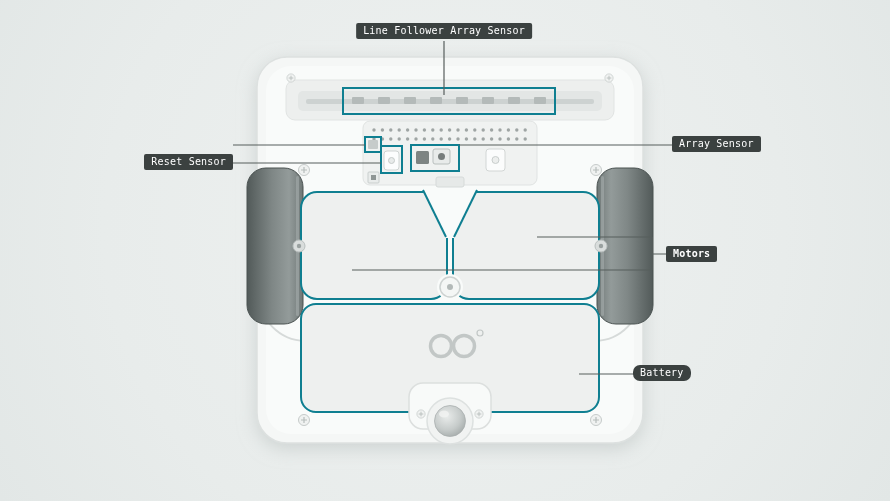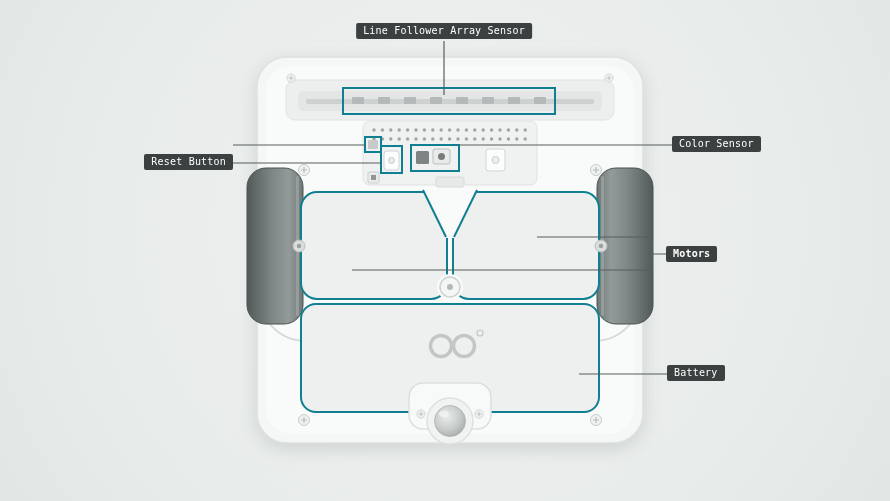--- a/index.html
+++ b/index.html
@@ -218,20 +218,20 @@
       <path d="M233 163 H381"></path>
       <path d="M459 145 H672"></path>
       <path d="M537 237 H652 M352 270 H652 M652 237 V270 M652 254 H666"></path>
       <path d="M579 374 H667"></path>
     </g>
   </svg>
 
   <div class="callout centered" style="left:444px; top:23px;">Line Follower Array Sensor</div>
 
 
-  <div class="callout" style="right:657px; top:154px;">Reset Button</div>
-
-  <div class="callout" style="left:672px; top:136px;">Color Sensor</div>
+  <div class="callout" style="right:657px; top:154px;">Reset Sensor</div>
+
+  <div class="callout" style="left:672px; top:136px;">Array Sensor</div>
 
   <div class="callout" style="left:666px; top:246px;font-weight:bold;">Motors</div>
 
-  <div class="callout" style="left:667px; top:365px;">Battery</div>
+  <div class="callout" style="left:633px; top:365px;border-radius:7px;">Battery</div>
 </div>
 
 </body></html>

